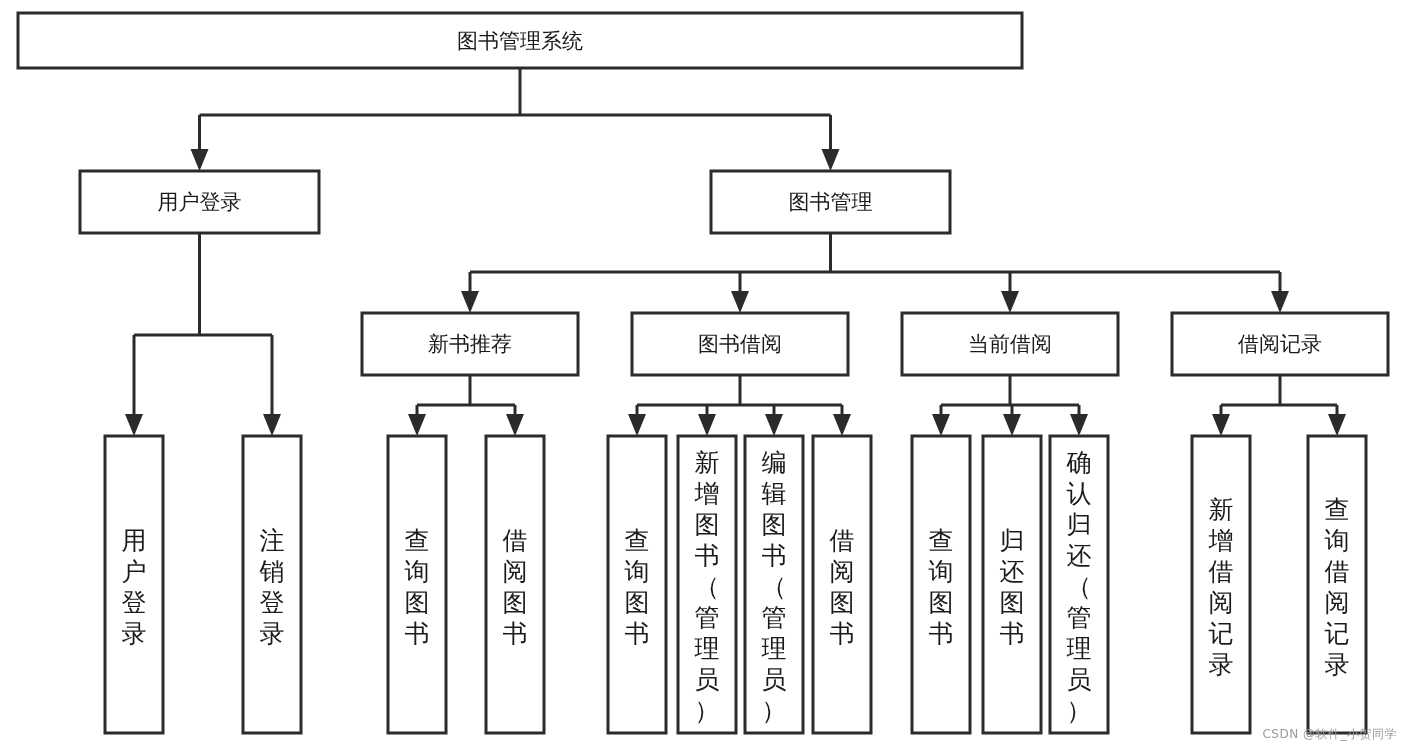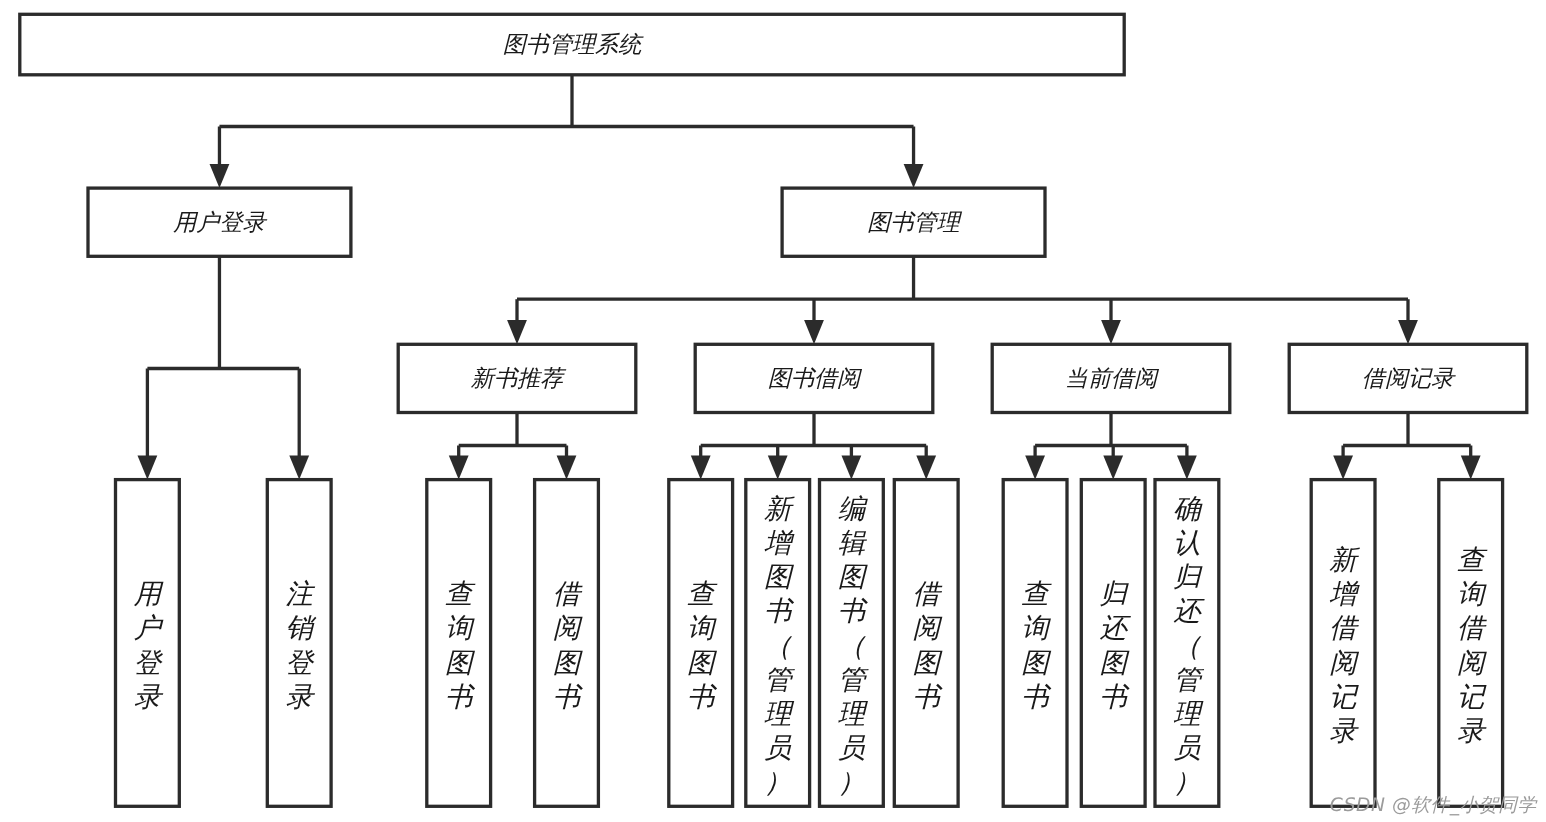--- a/index.html
+++ b/index.html
@@ -11,21 +11,20 @@
     width: 1405px;
     height: 747px;
     font-family: "DejaVu Sans", "Liberation Sans", sans-serif;
     overflow: hidden;
   }
   #diagram-root {
     position: relative;
     width: 1405px;
     height: 747px;
     background: #ffffff;
-    font-style: italic;
   }
   svg#tree-svg {
     position: absolute;
     left: 0;
     top: 0;
     width: 1405px;
     height: 747px;
   }
   .node-rect {
     fill: #ffffff;
@@ -53,21 +52,21 @@
     font-family: "DejaVu Sans", "Liberation Sans", sans-serif;
     fill: #1a1a1a;
     font-size: 25px;
     text-anchor: middle;
   }
   .watermark {
     position: absolute;
     right: 8px;
     bottom: 4px;
     font-family: "DejaVu Sans", "Liberation Sans", sans-serif;
-    font-size: 17px;
+    font-size: 12px;
     color: #9b9b9b;
     white-space: nowrap;
     letter-spacing: 0.5px;
   }
 </style>
 </head>
 <body>
 
 <div id="diagram-root">
 

